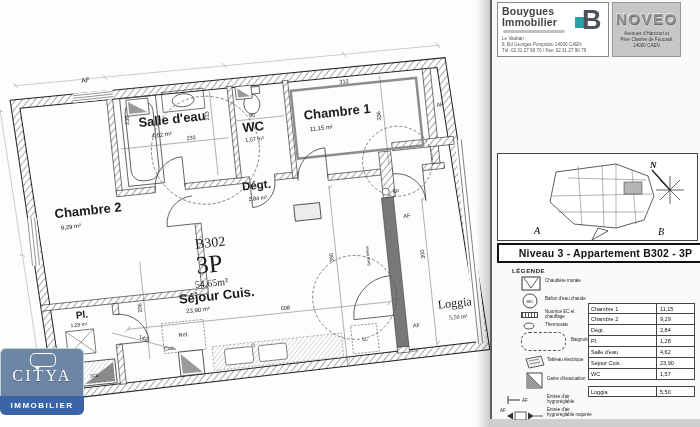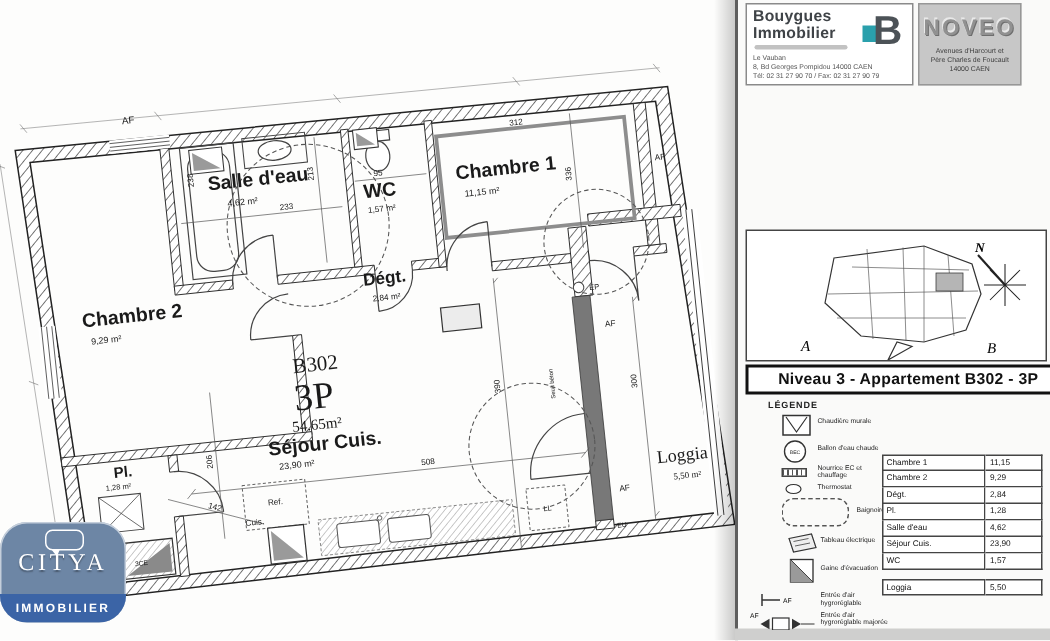--- a/index.html
+++ b/index.html
@@ -54,21 +54,21 @@
   .lt-room{width:69px;border:0.5px solid #444;border-top-width:0;font-size:5.5px;
     line-height:10px;padding-left:2px;box-sizing:border-box;background:#fff;color:#111;}
   .lt-area{width:38px;border:0.5px solid #444;border-top-width:0;border-left-width:0;
     font-size:5.5px;line-height:10px;padding-left:3px;box-sizing:border-box;background:#fff;color:#111;}
   .lt-row:first-child .lt-room,.lt-row:first-child .lt-area{border-top-width:0.5px;}
   .loggia-table{position:absolute;left:91px;top:120px;width:107px;}
   .loggia-table .lt-room,.loggia-table .lt-area{border-top-width:0.5px;}
 
   
   .citya{position:absolute;left:0px;top:348px;width:84px;height:67px;background:#6d86a5;
-    border-radius:18px;box-shadow:0 0 0 1px rgba(255,255,255,.6) inset;overflow:hidden;}
+    border-radius:6px;box-shadow:0 0 0 1px rgba(255,255,255,.6) inset;overflow:hidden;}
   .citya-bubble{position:absolute;left:30px;top:5px;width:24px;height:12px;
     border:1.5px solid #fff;border-radius:5px;}
   .citya-bubble:after{content:"";position:absolute;left:3px;bottom:-5px;width:0;height:0;
     border-left:4px solid transparent;border-right:2px solid transparent;border-top:5px solid #fff;}
   .citya-name{position:absolute;left:0;top:19px;width:100%;text-align:center;
     font-family:"Liberation Serif",serif;font-size:16px;letter-spacing:2.5px;color:#fff;
     text-shadow:0 1px 1px rgba(0,0,0,.35);}
   .citya-band{position:absolute;left:0;bottom:0;width:100%;height:19px;background:#3b64a6;
     text-align:center;font-size:8px;font-weight:bold;letter-spacing:1.5px;color:#fff;line-height:19px;}
 

